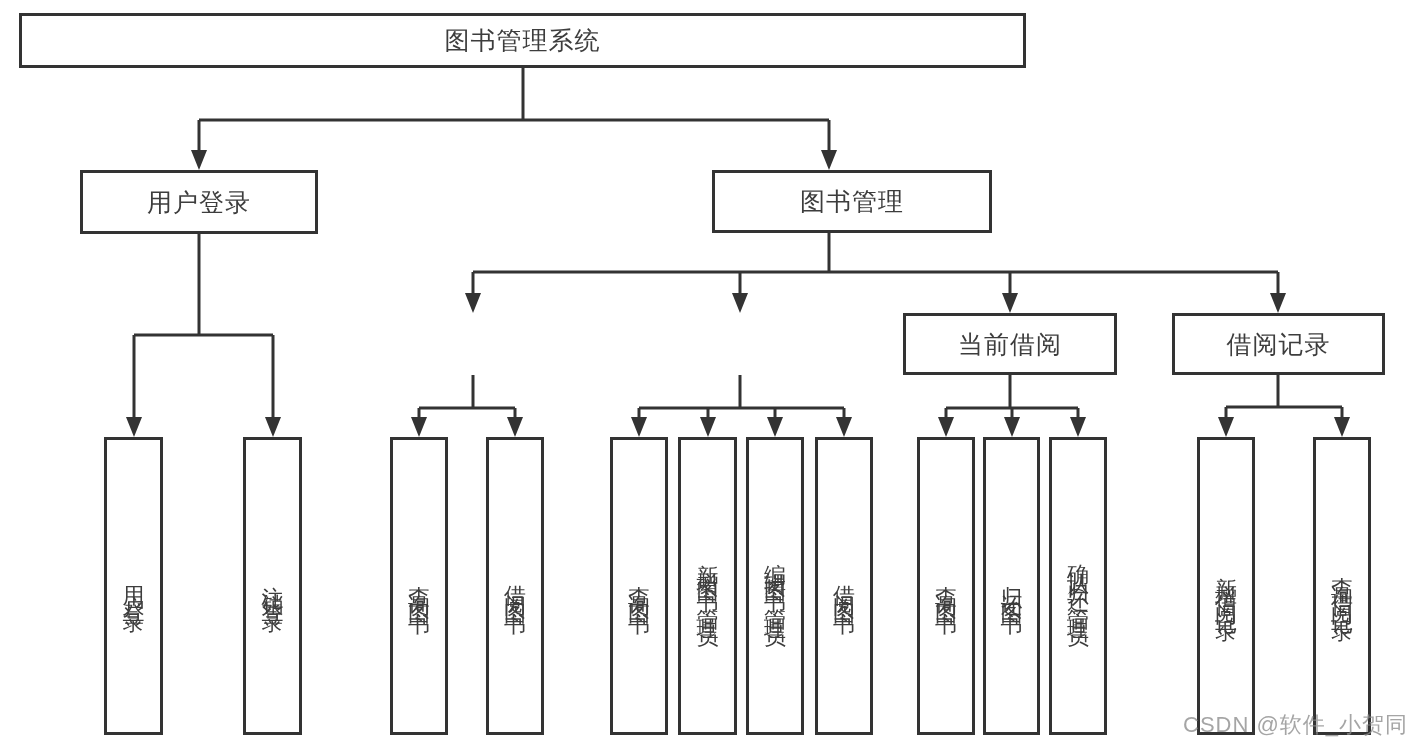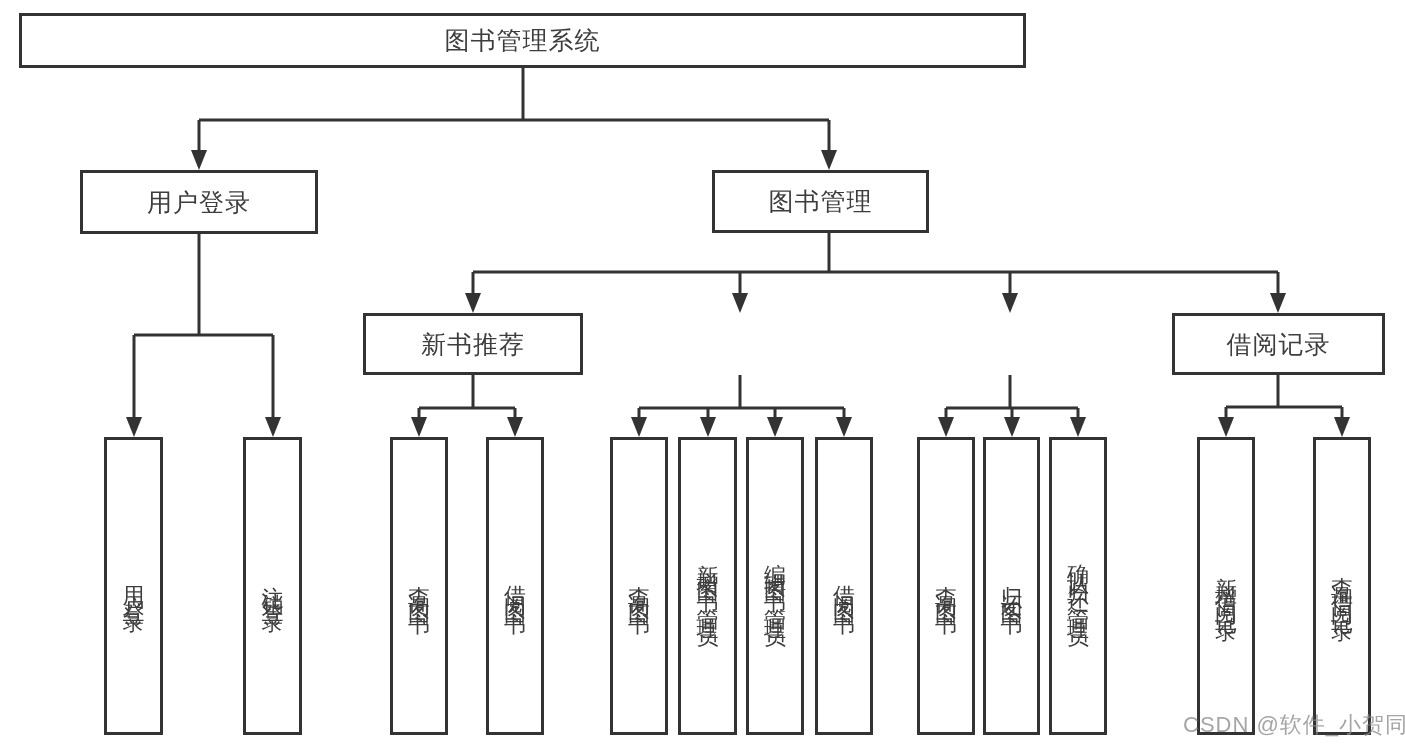--- a/index.html
+++ b/index.html
@@ -115,23 +115,23 @@
       <polygon points="1004,417 1020,417 1012,437"></polygon>
       <polygon points="1070,417 1086,417 1078,437"></polygon>
       <polygon points="1218,417 1234,417 1226,437"></polygon>
       <polygon points="1334,417 1350,417 1342,437"></polygon>
     </g>
   </svg>
 
   <div class="node" style="left:19px;top:13px;width:1007px;height:55px;">图书管理系统</div>
 
   <div class="node" style="left:80px;top:170px;width:238px;height:64px;">用户登录</div>
-  <div class="node" style="left:712px;top:170px;width:217px;height:63px;">图书管理</div>
+  <div class="node" style="left:712px;top:170px;width:280px;height:63px;">图书管理</div>
 
-  <div class="node" style="left:363px;top:313px;width:220px;height:62px;">新书推荐</div>
+  <div class="node" style="left:903px;top:313px;width:214px;height:62px;">当前借阅</div>
   <div class="node" style="left:1172px;top:313px;width:213px;height:62px;">借阅记录</div>
 
   <div class="leaf" style="left:104px;top:437px;width:59px;height:298px;">
     <span>用户登录</span>
   </div>
   <div class="leaf" style="left:243px;top:437px;width:59px;height:298px;">
     <span>注销登录</span>
   </div>
 
   <div class="leaf" style="left:390px;top:437px;width:58px;height:298px;">

